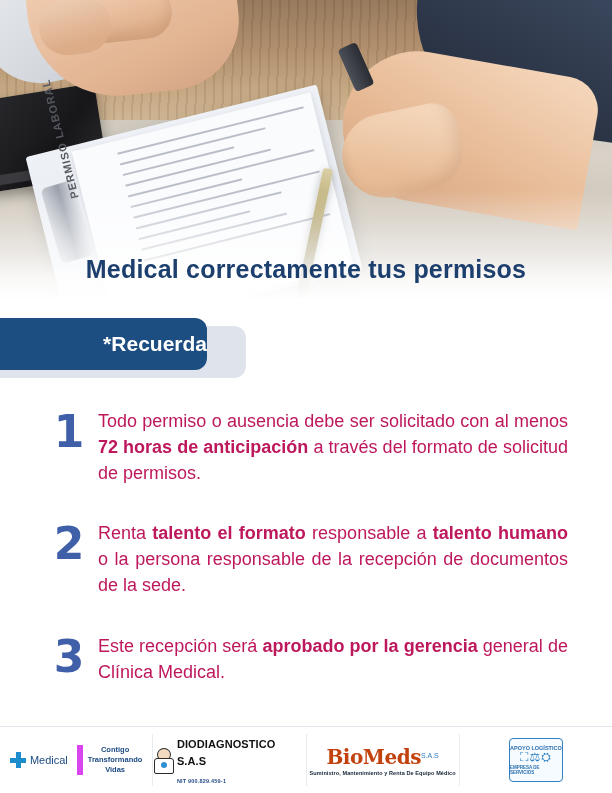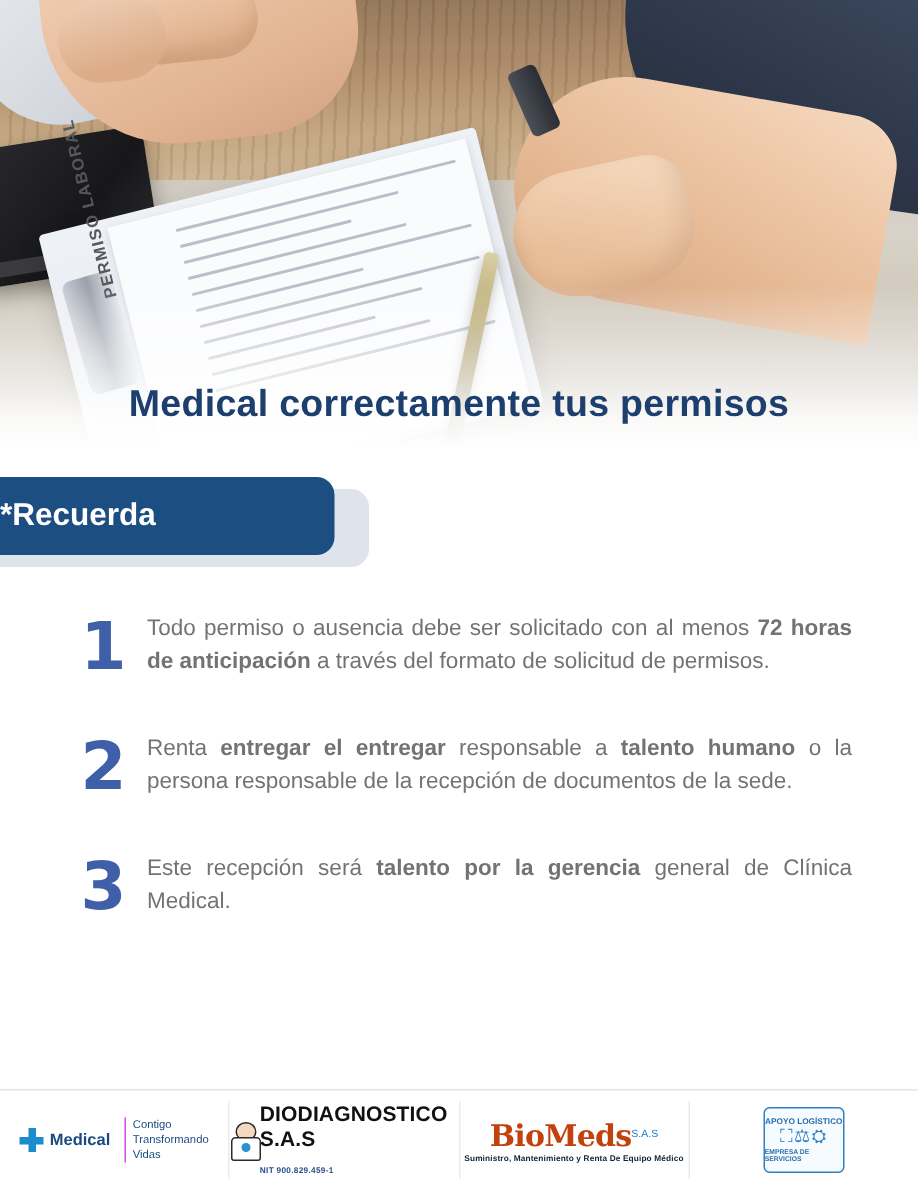--- a/index.html
+++ b/index.html
@@ -206,26 +206,26 @@
 
   
   .banner-wrap {
     position: relative;
     height: 62px;
     margin-top: 18px;
   }
   .banner {
     position: absolute;
     left: 0; top: 0;
-    width: 223px; height: 52px;
+    width: 207px; height: 52px;
     background: #1d4e81;
     border-radius: 0 12px 12px 0;
     display: flex;
     align-items: center;
-    justify-content: flex-start;
+    justify-content: flex-end;
   }
   .banner-shadow {
     position: absolute;
     left: 0; top: 8px;
     width: 246px; height: 52px;
     background: #dfe4ec;
     border-radius: 0 12px 12px 0;
     z-index: -1;
   }
   .banner span {
@@ -250,23 +250,23 @@
     font-size: 44px;
     font-weight: bold;
     color: #3f5fa8;
     line-height: 1;
     text-align: center;
     padding-top: 2px;
     font-family: "DejaVu Sans", sans-serif;
   }
   .step-text {
     flex: 1;
-    font-size: 15px;
+    font-size: 18px;
     line-height: 1.45;
-    color: #737373;
+    color: #be185d;
     text-align: justify;
   }
   .step-text b { font-weight: bold; }
 
   
   .footer {
     position: absolute;
     left: 0; right: 0; bottom: 0;
     height: 66px;
     border-top: 1px solid #e2e6ec;
@@ -290,47 +290,48 @@
     position: relative;
   }
   .cross:before, .cross:after {
     content:"";
     position: absolute;
     background: #1d8ccc;
   }
   .cross:before { left: 6px; top: 0; width: 5px; height: 16px; }
   .cross:after { left: 0; top: 6px; width: 16px; height: 5px; }
   .medical-word {
-    font-size: 11px; font-weight: bold; color: #1b4a82;
+    font-size: 11px; font-weight: normal; color: #1b4a82;
   }
   .tagline {
-    font-size: 7.5px; font-weight: normal; color: #1b4a82; line-height: 1.35;
+    font-size: 7.5px; font-weight: bold; color: #1b4a82; line-height: 1.35;
     margin-left: 5px;
-    border-left: 1px solid #d946ef;
+    border-left: 6px solid #d946ef;
     padding-left: 5px;
+    text-align: center;
   }
 
   .logo-dio { display: flex; align-items: center; gap: 4px; }
   .doc-avatar {
     width: 20px; height: 24px; position: relative;
   }
   .doc-head {
     position:absolute; left:4px; top:0; width:12px; height:11px;
     background:#f3d9c0; border-radius:50%; border:1px solid #2b2b2b;
   }
   .doc-body {
     position:absolute; left:1px; top:10px; width:18px; height:14px;
     background:#ffffff; border:1px solid #2b2b2b; border-radius:3px 3px 2px 2px;
   }
   .doc-body:after{
     content:""; position:absolute; left:6px; top:3px; width:6px;height:6px;
     background:#2f8fd0; border-radius:50%;
   }
   .dio-text { line-height:1.1; }
-  .dio-title { font-size: 14px; font-weight: bold; color:#111; letter-spacing:.1px;text-align:center; }
+  .dio-title { font-size: 11px; font-weight: bold; color:#111; letter-spacing:.1px;text-align:center; }
   .dio-sub { font-size: 5.5px; font-weight: bold; color:#2b4d8c; letter-spacing:.2px; }
 
   .logo-biomeds { text-align:center; }
   .biomeds-word {
     font-size: 20px; font-weight: bold; color:#c2410c;
     font-family: "DejaVu Serif", serif;
     letter-spacing:-.5px;
   }
   .biomeds-sas { font-size: 7px; color:#2f7fc1; vertical-align: super; }
   .biomeds-sub { font-size: 5.5px; font-weight:bold; color:#123; margin-top:1px; letter-spacing:.1px;}
@@ -397,25 +398,25 @@
   </div>
 </div>
 
 <div class="steps" id="steps">
     <div class="step">
       <div class="step-num">1</div>
       <div class="step-text"><span>Todo permiso o ausencia debe ser solicitado con al menos </span><b>72 horas de anticipación</b><span> a través del formato de solicitud de permisos.</span></div>
     </div>
     <div class="step">
       <div class="step-num">2</div>
-      <div class="step-text"><span>Renta </span><b>entregar el entregar</b><span> responsable a </span><b>talento humano</b><span> o la persona responsable de la recepción de documentos de la sede.</span></div>
+      <div class="step-text"><span>Renta </span><b>talento el formato</b><span> responsable a </span><b>talento humano</b><span> o la persona responsable de la recepción de documentos de la sede.</span></div>
     </div>
     <div class="step">
       <div class="step-num">3</div>
-      <div class="step-text"><span>Este recepción será </span><b>talento por la gerencia</b><span> general de Clínica Medical.</span></div>
+      <div class="step-text"><span>Este recepción será </span><b>aprobado por la gerencia</b><span> general de Clínica Medical.</span></div>
     </div>
   </div>
 
 <div class="footer">
 
   <div class="logo">
     <div class="logo-medical">
       <span class="cross"></span>
       <span class="medical-word">Medical</span>
       <span class="tagline" id="medical-tagline">Contigo<br>Transformando<br>Vidas</span>

